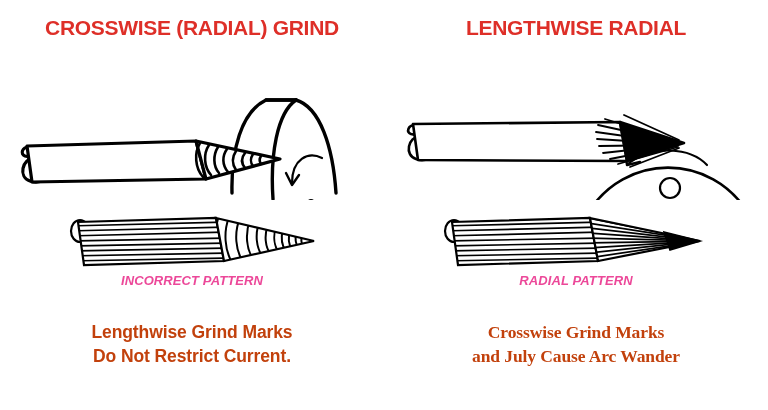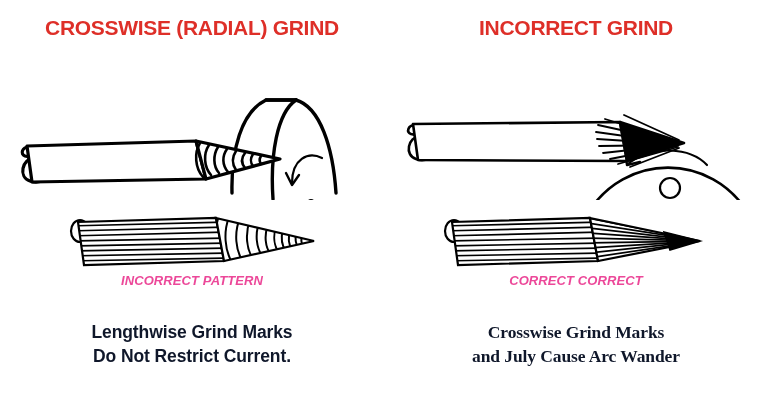--- a/index.html
+++ b/index.html
@@ -37,21 +37,21 @@
     font-style:italic;
     font-size:13px;
     letter-spacing:0.1px;
     color:#ec4899;
     white-space:nowrap;
   }
 
   .note{
     position:absolute;left:0;width:100%;
     text-align:center;
-    color:#0f172a;
+    color:#c2410c;
     font-weight:bold;
     font-size:17.5px;
     line-height:24px;
     letter-spacing:-0.1px;
   }
   .note-left{top:320px;}
   .note-right{top:320px;font-family:Liberation Serif, serif;}
   .note div{white-space:nowrap;}
 
   svg{display:block;}
@@ -153,21 +153,21 @@
     <div class="pattern-caption">INCORRECT PATTERN</div>
 
     <div class="note note-left">
       <div>Lengthwise Grind Marks</div>
       <div>Do Not Restrict Current.</div>
     </div>
   </div>
 
   <div class="panel panel-right">
 
-    <div class="panel-title">INCORRECT GRIND</div>
+    <div class="panel-title">LENGTHWISE RADIAL</div>
 
     <div class="fig-top">
       <svg width="384" height="145" viewBox="0 0 384 145" xmlns="http://www.w3.org/2000/svg">
 
         <g fill="none" stroke="#000000" stroke-width="2.6">
           <path d="M208,152 A93,93 0 0 1 360,152"></path>
         </g>
 
         <g fill="none" stroke="#000000" stroke-width="2.2" stroke-linecap="round">
           <path d="M245,108 C268,90 306,92 323,110"></path>
@@ -235,21 +235,21 @@
           <path d="M204,38 L318,36"></path>
           <path d="M204,43 L318,36"></path>
           <path d="M204,48 L318,36"></path>
           <path d="M204,53 L318,36"></path>
         </g>
 
         <path d="M280,27 L316,36 L286,45 Z" fill="#000000" stroke="#000000" stroke-width="1.6"></path>
       </svg>
     </div>
 
-    <div class="pattern-caption">CORRECT CORRECT</div>
+    <div class="pattern-caption">RADIAL PATTERN</div>
 
     <div class="note note-right">
       <div>Crosswise Grind Marks</div>
       <div>and July Cause Arc Wander</div>
     </div>
   </div>
 
 </div>
 
 </body></html>

